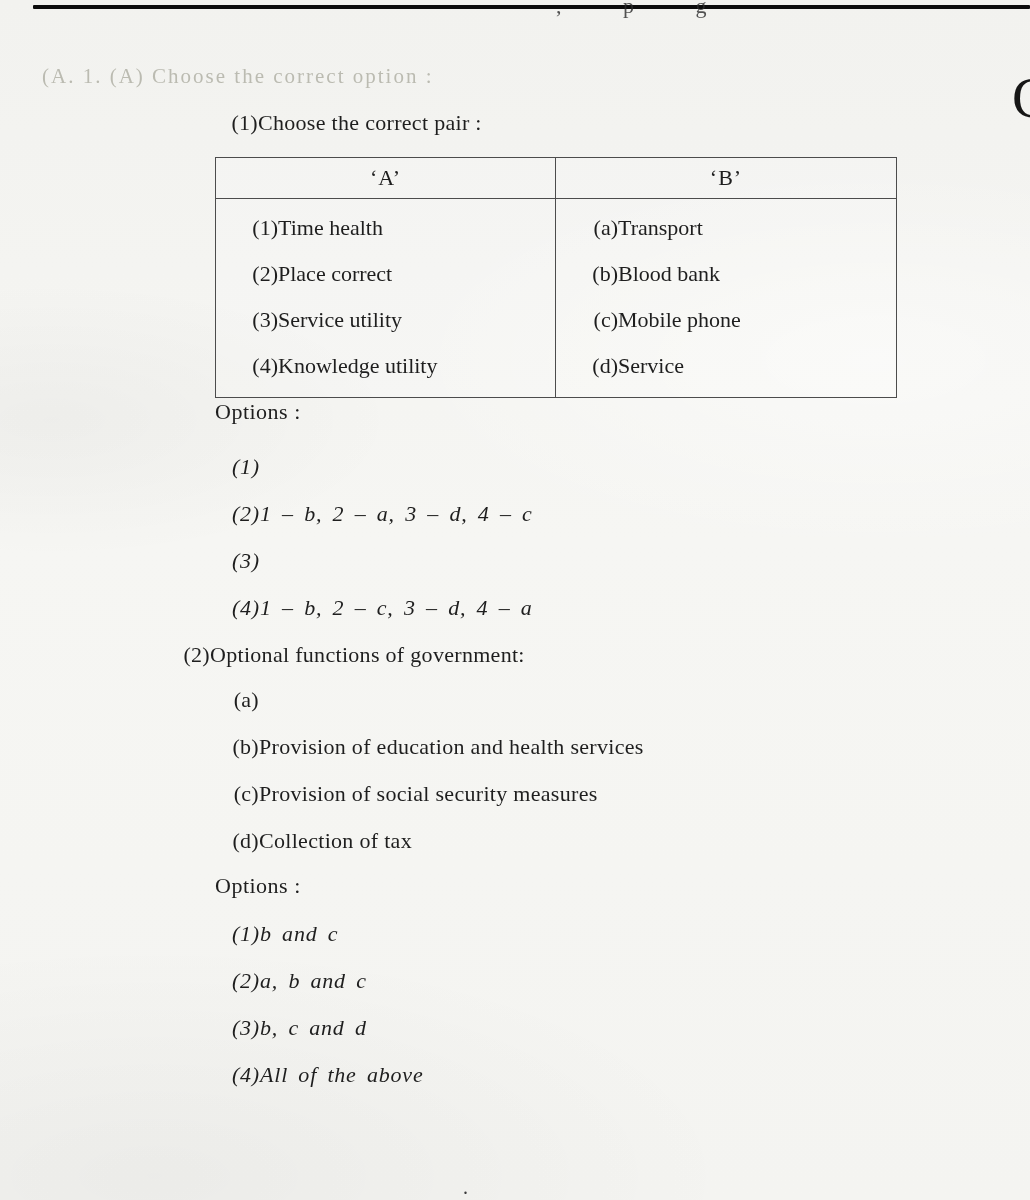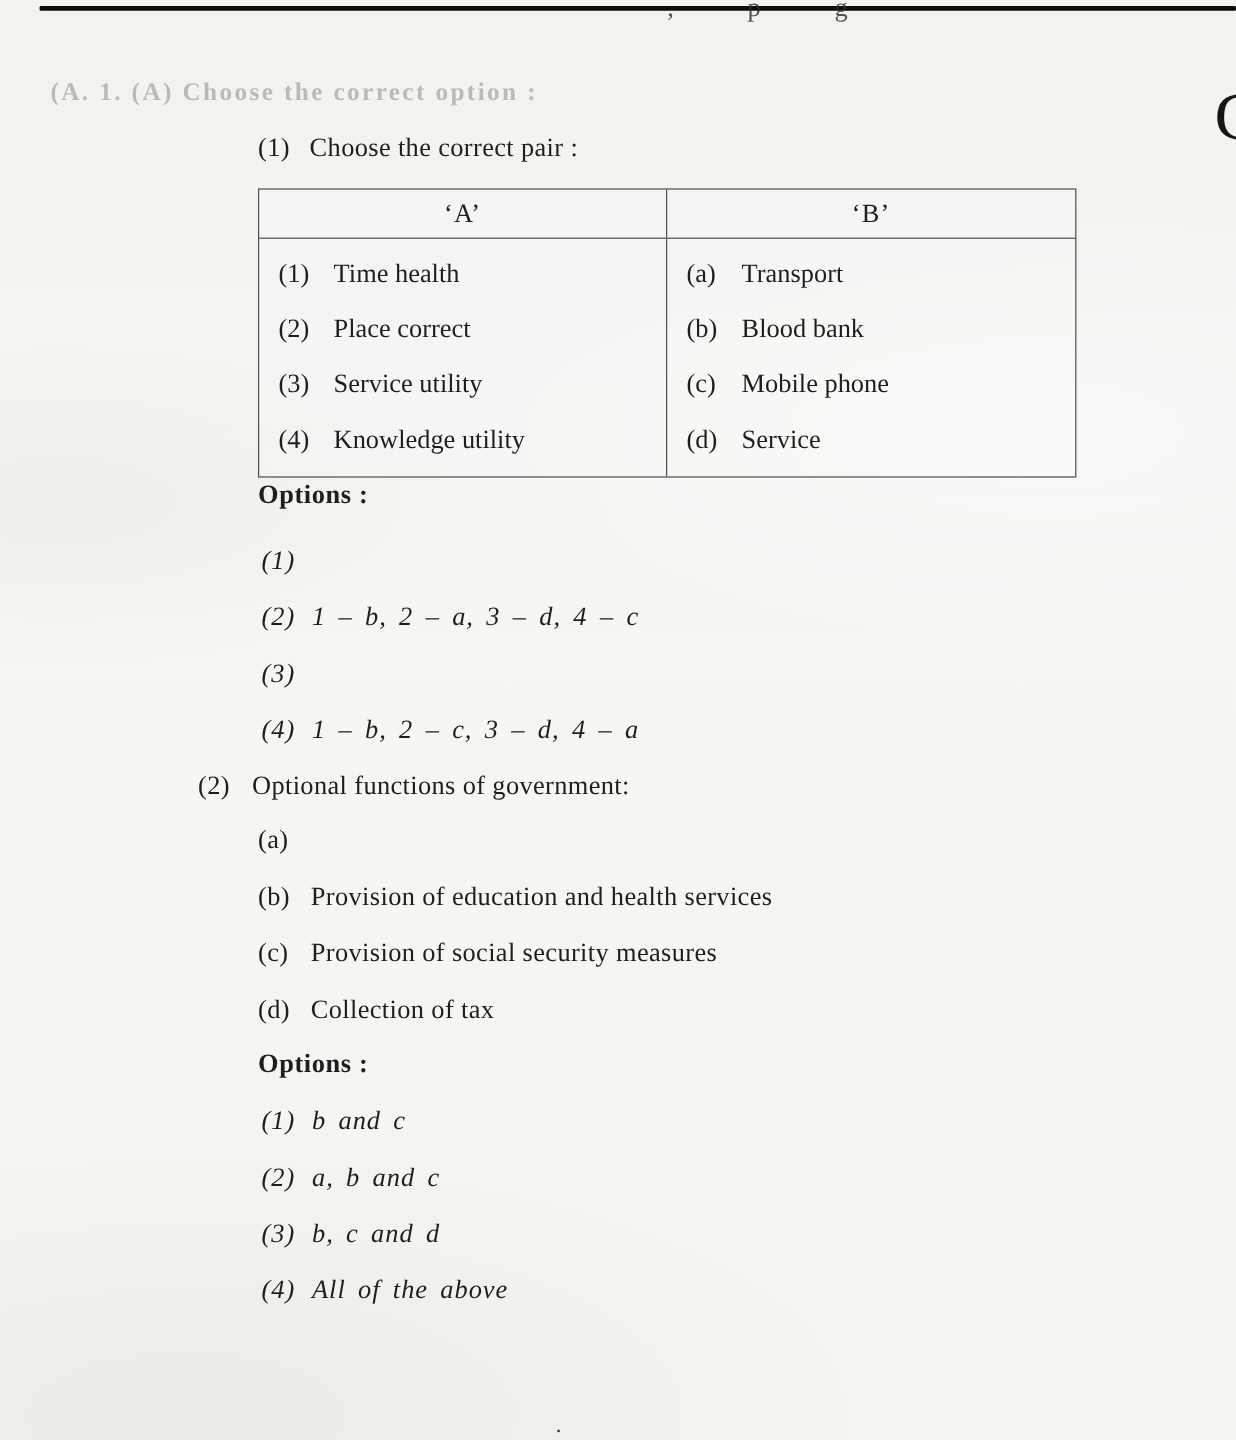--- a/index.html
+++ b/index.html
@@ -13,20 +13,21 @@
     height: 1200px;
     margin: 0;
     overflow: hidden;
     font-family: "Liberation Serif", "DejaVu Serif", serif;
     color: #1e1e1e;
     background:
       radial-gradient(900px 360px at 15% 98%, rgba(0,0,0,0.035), transparent 65%),
       radial-gradient(700px 280px at 85% 30%, rgba(255,255,255,0.45), transparent 70%),
       radial-gradient(500px 200px at 5% 35%, rgba(0,0,0,0.03), transparent 70%),
       linear-gradient(180deg, #f2f2ef 0%, #f6f6f3 45%, #f4f4f1 100%);
+    text-align: right;
   }
 
   
   .top-rule {
     position: absolute;
     left: 33px;
     right: 0;
     top: 5px;
     height: 4px;
     background: #0c0c0c;
@@ -46,21 +47,20 @@
   .ghost-header {
     position: absolute;
     left: 42px;
     top: 64px;
     font-size: 21px;
     letter-spacing: 2px;
     color: #a9a99d;
     opacity: 0.75;
     filter: blur(0.5px);
     white-space: nowrap;
-    font-weight: bold;
   }
 
   
   .margin-mark {
     position: absolute;
     left: 1012px;
     top: 66px;
     font-size: 56px;
     font-weight: 400;
     color: #161616;
@@ -127,21 +127,21 @@
     align-items: center;
     height: 46px;
     padding-left: 16px;
   }
   .t-row .num { width: 46px; }
 
   
   .options-label {
     position: absolute;
     font-size: 22px;
-    font-weight: 700;
+    font-weight: 400;
     letter-spacing: 0.5px;
   }
   .options-label.one { left: 215px; top: 399px; }
   .options-label.two { left: 215px; top: 873px; }
 
   
   .option-list {
     position: absolute;
     font-size: 22px;
     font-style: italic;

